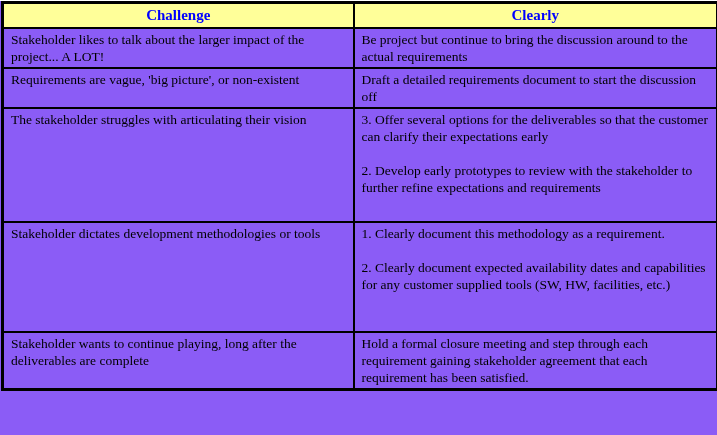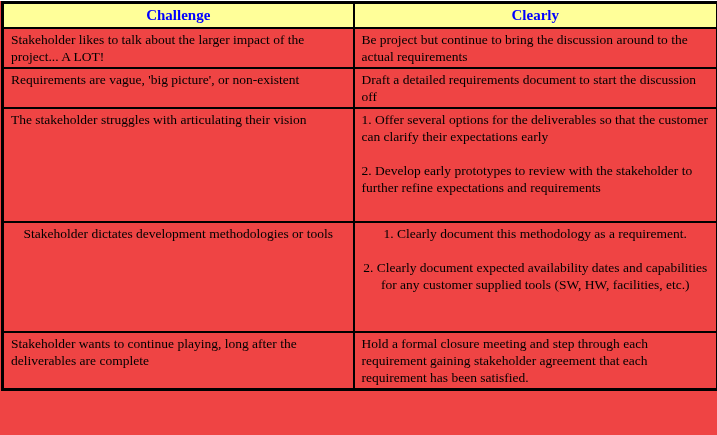--- a/index.html
+++ b/index.html
@@ -8,21 +8,21 @@
     background: #ffffff;
   }
   body {
     font-family: "Liberation Serif", "DejaVu Serif", serif;
     color: var(--body-text, #000000);
   }
   .page {
     width: 717px;
     height: 435px;
     box-sizing: border-box;
-    background: #ef4444;
+    background: #8b5cf6;
   }
   table.challenge-table {
     width: 715px;
     border-collapse: collapse;
     table-layout: fixed;
     border: 3px solid var(--border-color, #000000);
     margin: 1px 0 0 1px;
   }
   table.challenge-table col.col-challenge { width: 351px; }
   table.challenge-table col.col-tactic    { width: 364px; }
@@ -45,21 +45,21 @@
   table.challenge-table td {
     font-size: 13.5px;
     line-height: 17px;
     padding: 2px 7px 2px 7px;
     white-space: pre-line;
   }
   td.cell-tactic { padding-top: 6px; }
   td.offset-top  { padding-top: 12px; }
   tr.row-h40  { height: 40px; }
   tr.row-h114 { height: 114px; margin-left: 27px; }
-  tr.row-h110 { height: 110px; text-align: center; }
+  tr.row-h110 { height: 110px; }
   tr.row-h60  { height: 54px; }
 </style>
 </head>
 <body>
 
 <div class="page">
   <table class="challenge-table">
     <colgroup>
       <col class="col-challenge">
       <col class="col-tactic">
@@ -74,21 +74,21 @@
       <tr class="row-h40">
         <td class="cell-challenge">Stakeholder likes to talk about the larger impact of the project... A LOT!</td>
         <td class="cell-tactic">Be project but continue to bring the discussion around to the actual requirements</td>
       </tr>
       <tr class="row-h40">
         <td class="cell-challenge">Requirements are vague, 'big picture', or non-existent</td>
         <td class="cell-tactic">Draft a detailed requirements document to start the discussion off</td>
       </tr>
       <tr class="row-h114">
         <td class="cell-challenge">The stakeholder struggles with articulating their vision</td>
-        <td class="cell-tactic offset-top">1. Offer several options for the deliverables so that the customer can clarify their expectations early
+        <td class="cell-tactic offset-top">3. Offer several options for the deliverables so that the customer can clarify their expectations early
 
 2. Develop early prototypes to review with the stakeholder  to further refine expectations and requirements</td>
       </tr>
       <tr class="row-h110">
         <td class="cell-challenge">Stakeholder dictates development methodologies or tools</td>
         <td class="cell-tactic">1. Clearly document this methodology as a requirement.
 
 2. Clearly document expected availability dates and capabilities for any customer supplied tools (SW, HW, facilities, etc.)</td>
       </tr>
       <tr class="row-h60">

